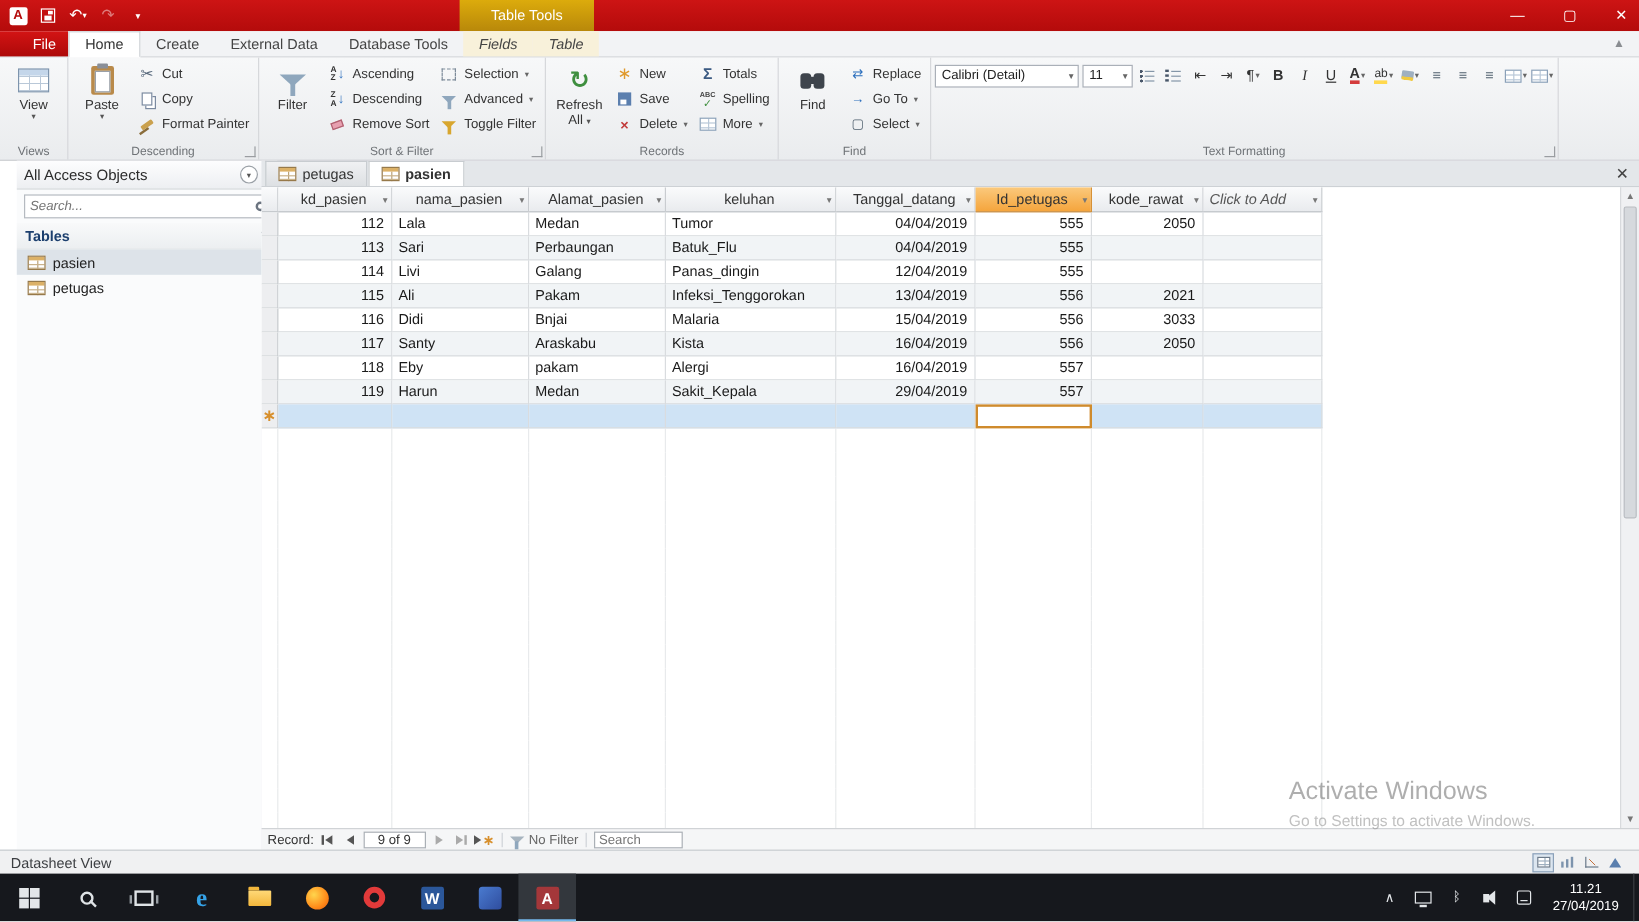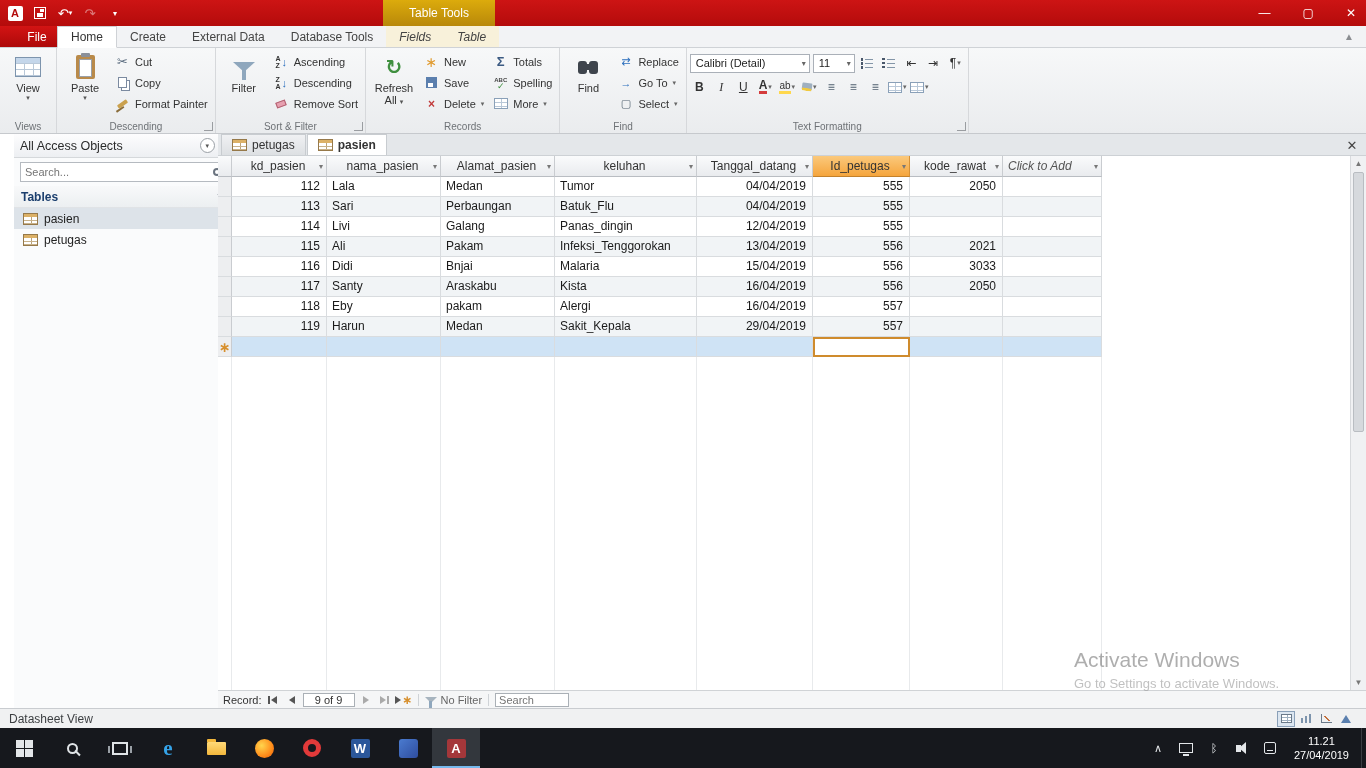--- a/index.html
+++ b/index.html
@@ -79,21 +79,21 @@
     linear-gradient(#b9c8d8 0 0) no-repeat 6px 0/1px 100%,
     linear-gradient(#b9c8d8 0 0) no-repeat 0 3px/100% 1px,
     linear-gradient(#b9c8d8 0 0) no-repeat 0 7px/100% 1px,#fff;}
   .binoc{display:flex;align-items:center;}
   .lens{width:9px;height:13px;background:#3e444c;border-radius:3px;}
   .bridge{width:4px;height:6px;background:#3e444c;margin:0 -1px;}
   .blue{color:#2c6fbd;}
   .cursel{color:#51616f;font-size:11px;}
 
   
-  .tf{display:flex;flex-direction:column;padding-top:2px;gap:2px;}
+  .tf{display:flex;flex-direction:row;padding-top:2px;gap:2px;}
   .tfrow{display:flex;align-items:center;gap:3px;height:22px;}
   .combo{background:#fff;border:1px solid #aab0b8;height:19px;display:flex;align-items:center;font-size:11px;padding:0 3px 0 5px;color:#222;}
   .combo .cdd{margin-left:auto;font-size:8px;color:#666;padding-left:4px;}
   .tbtn{min-width:19px;height:19px;display:flex;align-items:center;justify-content:center;font-size:12px;color:#333;}
   .fc-a{font-weight:bold;border-bottom:3px solid #d43c3c;line-height:11px;}
   .hl-ab{font-size:10px;border-bottom:3px solid #ffd84d;line-height:10px;}
   .bucket{width:10px;height:8px;background:#9fb0c0;transform:rotate(8deg);border-radius:1px;border-bottom:3px solid #f0c940;}
   .albar{color:#51616f;font-size:12px;}
   .bullets{width:14px;height:12px;background:
     radial-gradient(circle at 2px 2.5px,#49576a 1.2px,transparent 1.4px),
@@ -111,21 +111,21 @@
     linear-gradient(#8496a8 0 0) no-repeat 5px 10px/8px 1px;}
 
   
   .navpane{position:absolute;left:0;top:134px;width:218px;bottom:60px;background:#fafbfc;border-right:1px solid #b8bcc0;margin-left:14px;}
   .np-header{height:24px;display:flex;align-items:center;padding:0 6px;font-size:12.5px;color:#2b2b2b;
              background:linear-gradient(#fdfdfe,#edeff2);border-bottom:1px solid #d5d8db;gap:4px;}
   .np-header .sp{flex:1;}
   .np-round{width:15px;height:15px;border:1px solid #9aa0a6;border-radius:50%;display:flex;align-items:center;justify-content:center;font-size:7px;color:#555;background:#fff;}
   .np-shutter{font-size:11px;color:#555;}
   .np-searchwrap{margin:4px 6px;border:1px solid #b5bac0;background:#fff;height:20px;display:flex;align-items:center;padding-right:3px;}
-  .np-input{flex:1;border:none;outline:none;font-size:11px;padding:0 4px;color:#555;font-family:inherit;background:transparent;}
+  .np-input{flex:1;border:none;outline:none;font-style:italic;font-size:11px;padding:0 4px;color:#555;font-family:inherit;background:transparent;}
   .mag{width:8px;height:8px;border:2px solid #6b7480;border-radius:50%;position:relative;flex:none;}
   .mag::after{content:'';position:absolute;width:5px;height:2px;background:#6b7480;transform:rotate(45deg);right:-4px;bottom:-2px;}
   .np-group{height:22px;display:flex;align-items:center;padding:0 7px;color:#1c3f6e;font-weight:bold;font-size:12px;
             background:linear-gradient(#f8f9fa,#eceff1);border-bottom:1px solid #e0e3e6;gap:16px;}
   .np-group .sp{flex:1;}
   .chev{color:#6b7480;font-size:10px;}
   .np-item{height:21px;display:flex;align-items:center;gap:6px;padding:0 4px 0 9px;font-size:12px;color:#222;}
   .np-item.selected{background:#dde3e9;}
   .tico{width:15px;height:12px;border:1px solid #96794a;position:relative;flex:none;background:
     linear-gradient(#dcb167 0 0) no-repeat 0 0/100% 3px,
@@ -343,20 +343,42 @@
               </span>
               <span class="azarrow">↓</span>
             </span>
           <span>Descending</span>
         </div>
         <div class="sbtn">
           <span class="sicon">
               <span class="eraser"></span>
             </span>
           <span>Remove Sort</span>
+        </div>
+      </div>
+      <div class="scol">
+        <div class="sbtn">
+          <span class="sicon">
+              <span class="selico"></span>
+            </span>
+          <span>Selection</span>
+            <span class="dda">▾</span>
+        </div>
+        <div class="sbtn">
+          <span class="sicon">
+              <span class="cone small"></span>
+            </span>
+          <span>Advanced</span>
+            <span class="dda">▾</span>
+        </div>
+        <div class="sbtn">
+          <span class="sicon">
+              <span class="cone small gold"></span>
+            </span>
+          <span>Toggle Filter</span>
         </div>
       </div>
       <div class="glabel">Sort &amp; Filter</div>
       <div class="launcher"></div>
     </div>
 
     <div class="rgroup">
       <div class="bigbtn">
         <div class="bicon">
             <span class="refr">↻</span>

